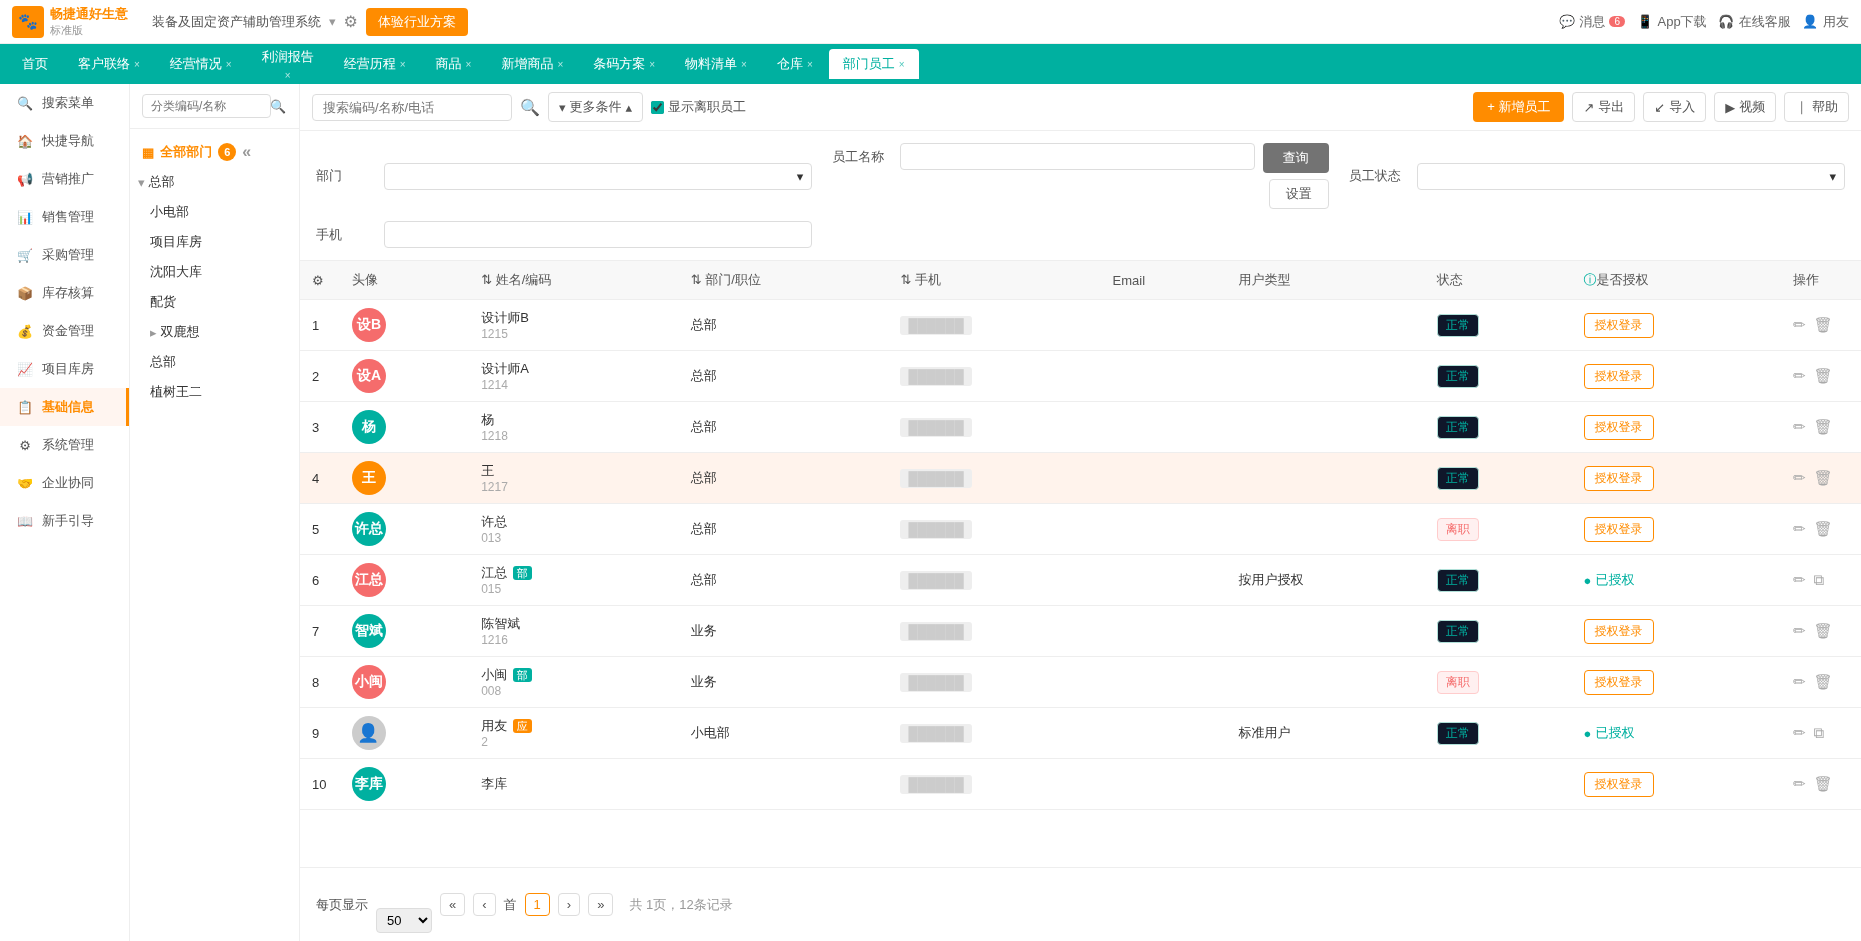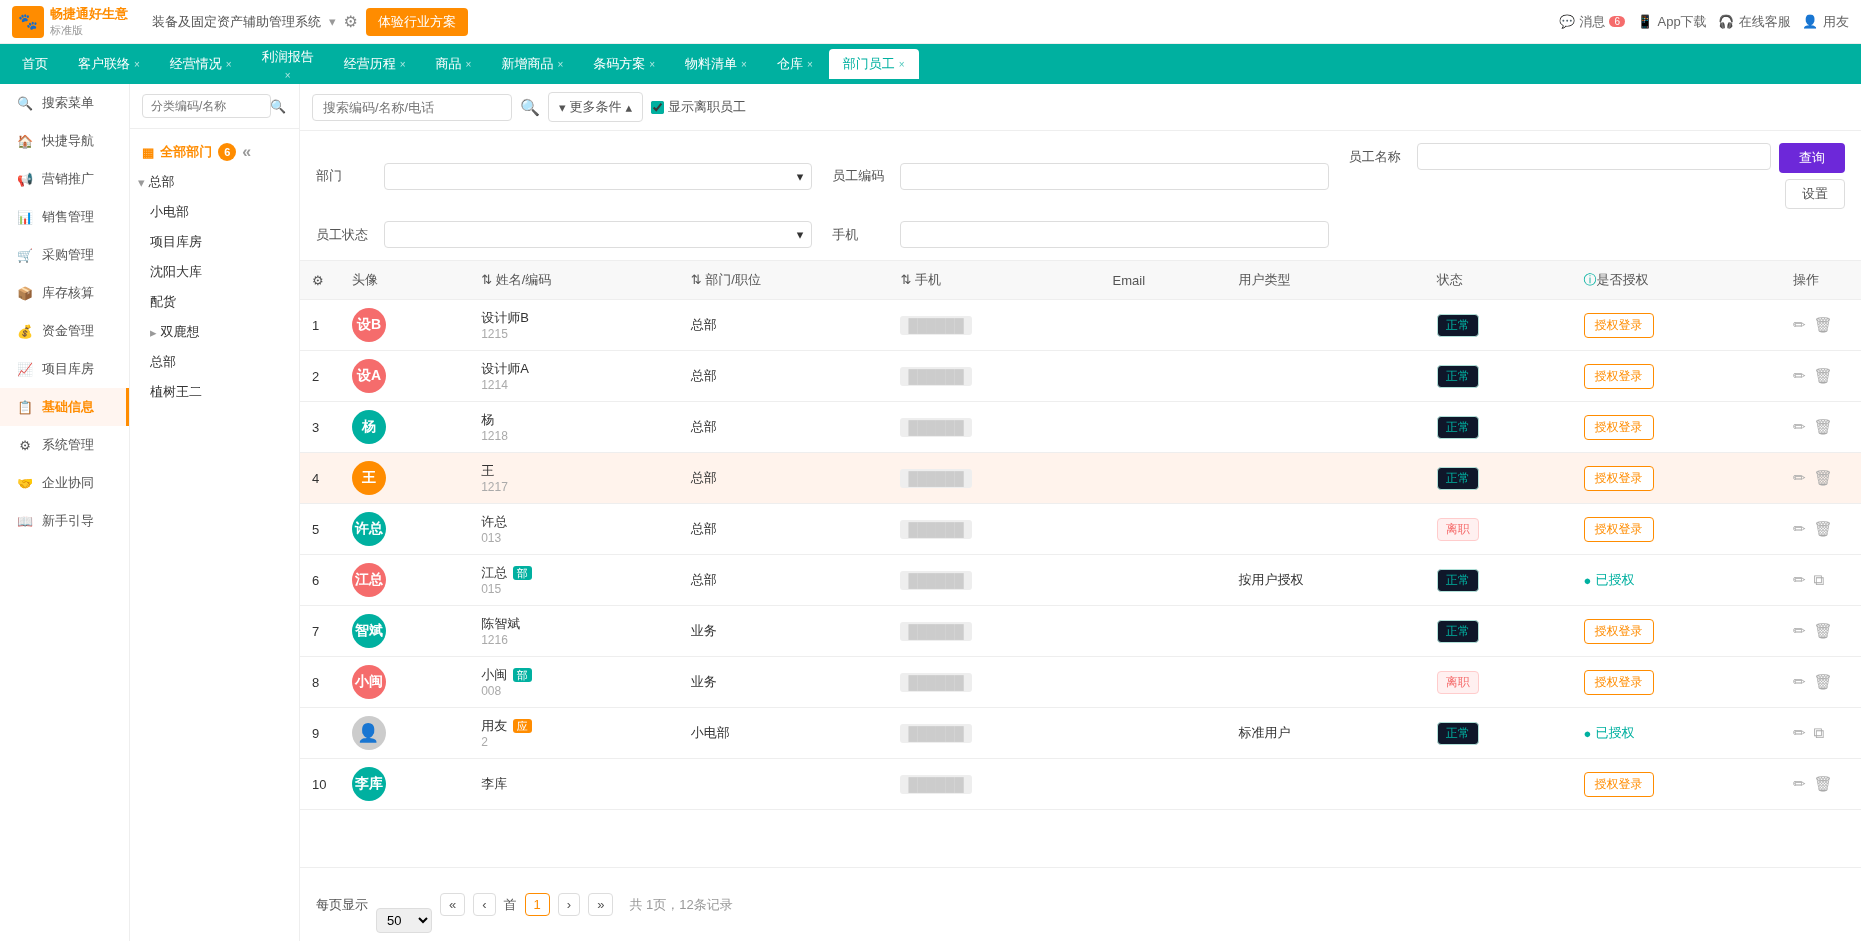--- a/index.html
+++ b/index.html
@@ -66,21 +66,21 @@
     .btn-add { background: #ff8c00; color: #fff; border: none; border-radius: 4px; padding: 6px 14px; cursor: pointer; font-size: 13px; white-space: nowrap; }
     .btn-outline { border: 1px solid #ddd; background: #fff; border-radius: 4px; padding: 5px 10px; cursor: pointer; font-size: 13px; color: #555; display: flex; align-items: center; gap: 4px; }
 
     
     .adv-filter { background: #fff; padding: 12px 16px; border-bottom: 1px solid #eee; display: grid; grid-template-columns: 1fr 1fr 1fr; gap: 12px 20px; }
     .adv-filter-row { display: flex; align-items: center; gap: 8px; }
     .adv-label { font-size: 13px; color: #555; white-space: nowrap; min-width: 60px; }
     .adv-input { flex: 1; border: 1px solid #ddd; border-radius: 4px; padding: 5px 8px; font-size: 13px; }
     .adv-select { flex: 1; border: 1px solid #ddd; border-radius: 4px; padding: 5px 8px; font-size: 13px; background: #fff; cursor: pointer; display: flex; align-items: center; justify-content: space-between; }
     .adv-actions { display: flex; flex-direction: column; gap: 6px; align-items: flex-end; }
-    .btn-query { background: #6d28d9; color: #fff; border: none; border-radius: 4px; padding: 6px 20px; cursor: pointer; font-size: 13px; }
+    .btn-query { background: #737373; color: #fff; border: none; border-radius: 4px; padding: 6px 20px; cursor: pointer; font-size: 13px; }
     .btn-set { border: 1px solid #ddd; background: #fff; border-radius: 4px; padding: 5px 16px; cursor: pointer; font-size: 13px; color: #555; }
 
     
     .table-area { flex: 1; overflow-y: auto; background: #fff; }
     table { width: 100%; border-collapse: collapse; }
     thead tr { background: #f8f8f8; }
     th { padding: 10px 12px; text-align: left; font-size: 13px; color: #555; border-bottom: 1px solid #eee; white-space: nowrap; font-weight: normal; }
     td { padding: 8px 12px; border-bottom: 1px solid #eee; font-size: 13px; color: #333; vertical-align: middle; }
     .avatar { width: 34px; height: 34px; border-radius: 50%; display: flex; align-items: center; justify-content: center; color: #fff; font-size: 14px; font-weight: bold; flex-shrink: 0; }
     .avatar-gray { background: #ccc; }
@@ -288,34 +288,49 @@
       <span style="color:#aaa;cursor:pointer;font-size:16px;">🔍</span>
       <button class="filter-btn">
         <span>▾</span>
         <span>更多条件</span>
         <span>▴</span>
       </button>
       <label class="filter-checkbox">
         <input type="checkbox" checked="" style="">
         <span>显示离职员工</span>
       </label>
+      <div class="filter-right">
+        <button class="btn-add">+ 新增员工</button>
+        <button class="btn-outline">
+          <span>↗</span>
+          <span>导出</span>
+        </button>
+        <button class="btn-outline">
+          <span>↙</span>
+          <span>导入</span>
+        </button>
+        <button class="btn-outline">
+          <span>▶</span>
+          <span>视频</span>
+        </button>
+        <button class="btn-outline">
+          <span>｜</span>
+          <span>帮助</span>
+        </button>
+      </div>
     </div>
 
     <div class="adv-filter">
 
       <div class="adv-filter-row">
         <span class="adv-label">部门</span>
         <div class="adv-select">
           <span></span>
           <span>▾</span>
         </div>
-      </div>
-      <div class="adv-filter-row">
-        <span class="adv-label">员工编码</span>
-        <input class="adv-input" type="text" style="">
       </div>
       <div style="display:flex; align-items:flex-start; gap:8px;">
         <div class="adv-filter-row" style="flex:1;">
           <span class="adv-label">员工名称</span>
           <input class="adv-input" type="text" style="">
         </div>
         <div class="adv-actions">
           <button class="btn-query">查询</button>
           <button class="btn-set">设置</button>
         </div>

